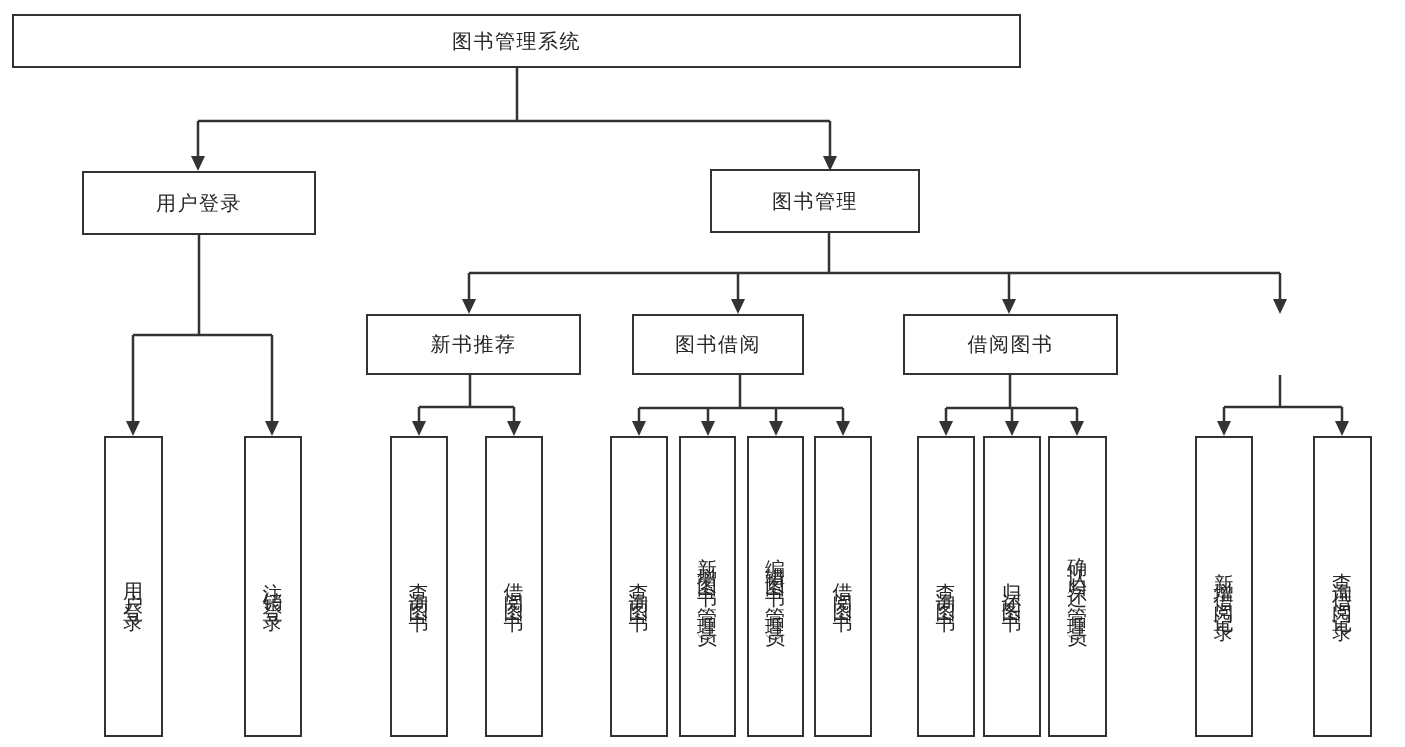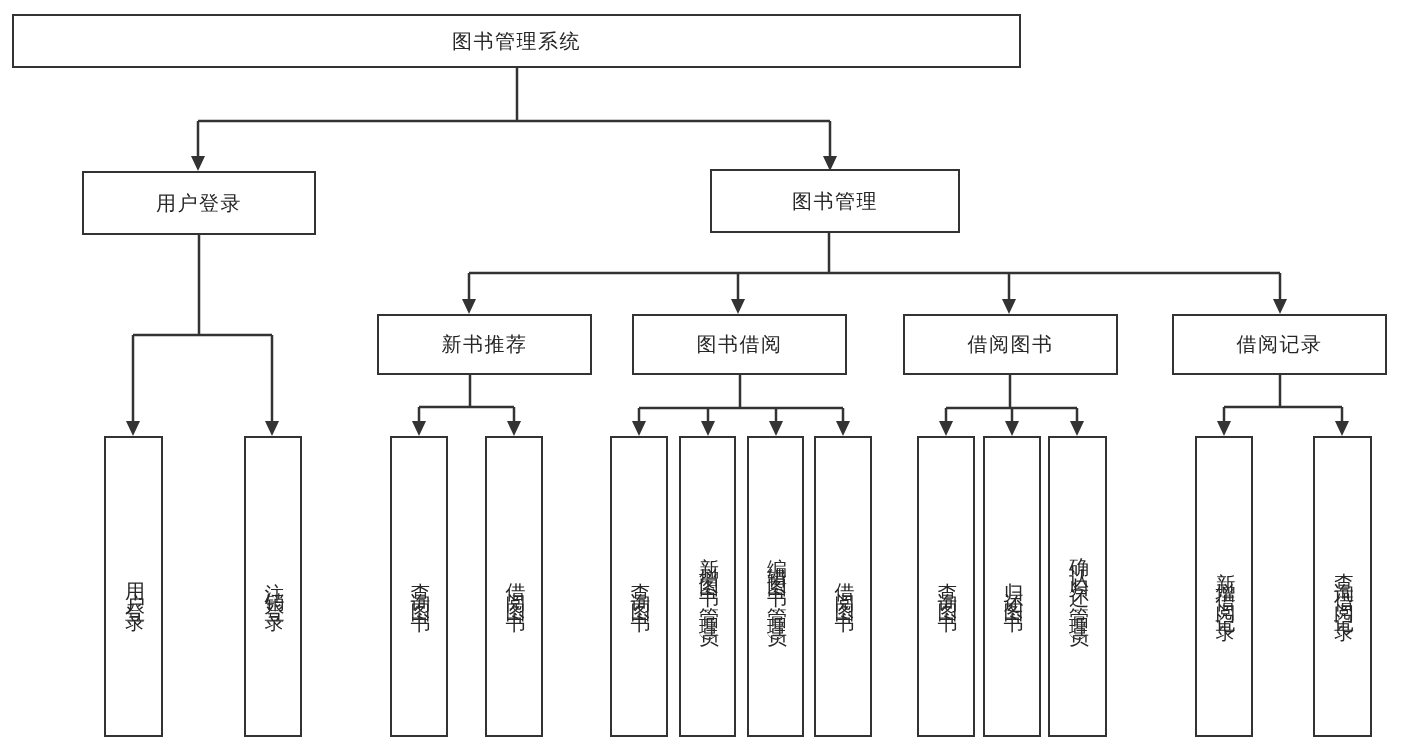--- a/index.html
+++ b/index.html
@@ -6,21 +6,21 @@
     --line:#333333;
     --text:#262626;
     --bg:#ffffff;
     --wm:#c2c2c2;
   }
   html,body{margin:0;padding:0;background:var(--bg);}
   .canvas{
     position:relative;
     width:1405px;height:747px;
     background:var(--bg);
-    font-family:Liberation Mono, monospace;
+    font-family:Liberation Sans, sans-serif;
     overflow:hidden;
   }
   .wires{position:absolute;left:0;top:0;width:1405px;height:747px;}
   .node{
     position:absolute;
     box-sizing:border-box;
     border:2.5px solid var(--line);
     background:var(--bg);
     display:flex;align-items:center;justify-content:center;
     color:var(--text);
@@ -93,35 +93,32 @@
     </g>
   </svg>
 
   <div class="node h" style="left:12px;top:14px;width:1009px;height:54px">
     <span>图书管理系统</span>
   </div>
 
   <div class="node h" style="left:82px;top:171px;width:234px;height:64px">
     <span>用户登录</span>
   </div>
-  <div class="node h" style="left:710px;top:169px;width:250px;height:64px">
+  <div class="node h" style="left:710px;top:169px;width:210px;height:64px">
     <span>图书管理</span>
   </div>
 
-  <div class="node h" style="left:377px;top:314px;width:215px;height:61px">
+  <div class="node h" style="left:366px;top:314px;width:215px;height:61px">
     <span>新书推荐</span>
   </div>
-  <div class="node h" style="left:632px;top:314px;width:215px;height:61px">
+  <div class="node h" style="left:632px;top:314px;width:172px;height:61px">
     <span>图书借阅</span>
   </div>
   <div class="node h" style="left:903px;top:314px;width:215px;height:61px">
     <span>借阅图书</span>
-  </div>
-  <div class="node h" style="left:1172px;top:314px;width:215px;height:61px">
-    <span>借阅记录</span>
   </div>
 
   <div class="node v" style="left:104px;top:436px;width:59px;height:301px">
     <span>用户登录</span>
   </div>
   <div class="node v" style="left:244px;top:436px;width:58px;height:301px">
     <span>注销登录</span>
   </div>
 
   <div class="node v" style="left:390px;top:436px;width:58px;height:301px">

